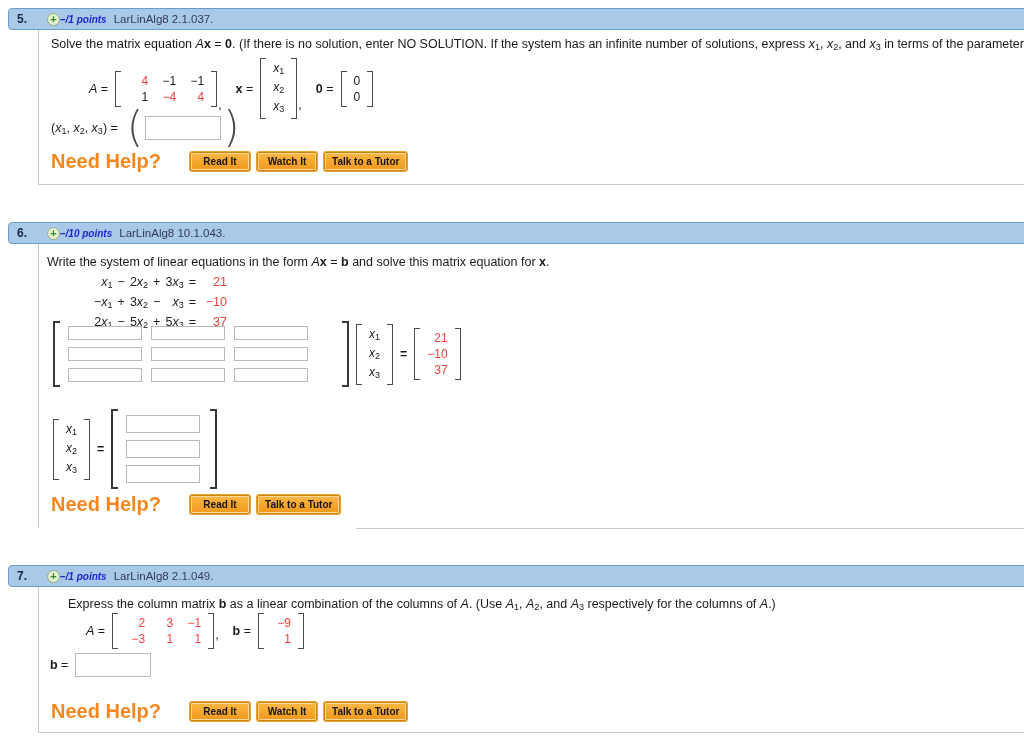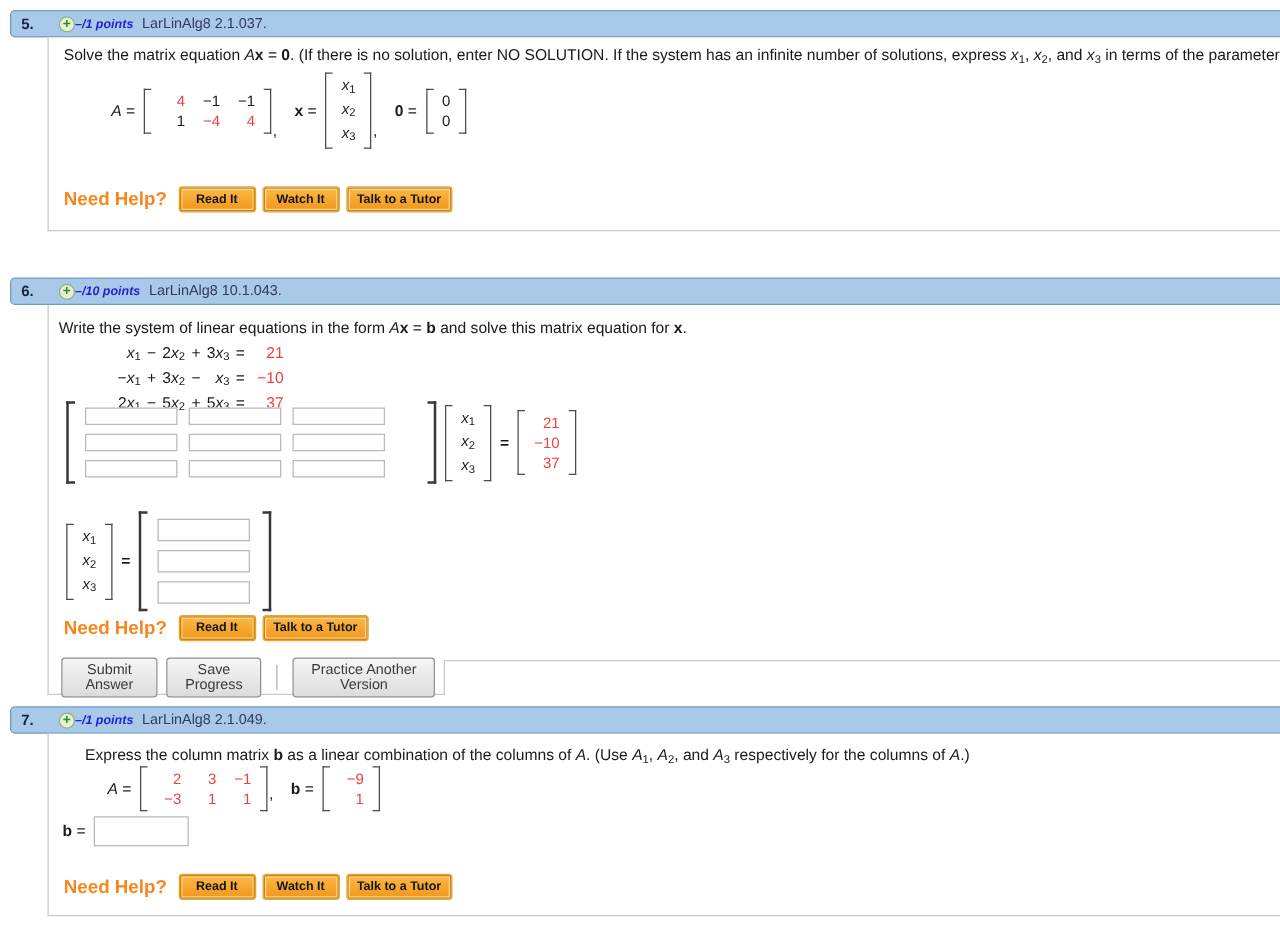--- a/index.html
+++ b/index.html
@@ -60,21 +60,21 @@
   .ec { text-align: right; white-space: nowrap; }
   .ec.op { text-align: center; }
   .ec.rhs { min-width: 26px; }
   
   input[type=text] { background: #fff; border: 1px solid #b9b9b9; border-radius: 0; font-family: inherit; font-size: 12px; }
   .min { width: 74px; height: 14px; }
   .cin { width: 74px; height: 18px; }
   .sin { width: 76px; height: 24px; border: 1px solid #8a8a8a; }
   .par { font-size: 42px; line-height: 36px; color: #4a4a4a; font-family: "DejaVu Sans", sans-serif; margin: 0 2px; font-weight: 200; }
   
-  .nh { color: #f6871f; font-weight: bold; font-size: 15px; margin-right: 10px; }
+  .nh { color: #f6871f; font-weight: bold; font-size: 20px; margin-right: 29px; }
   .obtn {
     display: inline-block; background: linear-gradient(#fcb845, #f0981c);
     border: 1px solid #c8860a; box-shadow: inset 0 0 0 1px #fdd79b, 0 0 0 1px #eda132;
     border-radius: 2px; color: #141414; font-weight: bold; font-size: 10px;
     min-width: 60px; text-align: center; padding: 3px 7px; margin-right: 7px; cursor: pointer;
   }
   .gbtn {
     background: linear-gradient(#f6f6f6, #dcdcdc); border: 1px solid #909090; border-radius: 3px;
     color: #3a3a3a; font-size: 11.5px; padding: 3px 9px; margin-right: 7px; cursor: pointer;
     font-family: "Liberation Sans", sans-serif;
@@ -122,20 +122,26 @@
       <span class="comma">,</span>
       <span class="mlab"><b>0</b> =</span>
       <span class="mx vx">
           <span class="bk l"></span>
           <span class="mgrid" style="grid-template-columns:repeat(1,auto)">
             <span class="mc">0</span>
             <span class="mc">0</span>
           </span>
           <span class="bk r"></span>
         </span>
+    </div>
+    <div class="row" style="left:12px; top:80px">
+      <span class="mlab">(<i>x</i><sub>1</sub>, <i>x</i><sub>2</sub>, <i>x</i><sub>3</sub>) =</span>
+      <span class="par">(</span>
+      <input type="text" class="sin" style="">
+      <span class="par">)</span>
     </div>
     <div class="row" style="left:12px; top:120px">
       <span class="nh">Need Help?</span>
       <span><span class="obtn">Read It</span><span class="obtn">Watch It</span><span class="obtn">Talk to a Tutor</span></span>
     </div>
   </div>
 
   <div class="qhead" style="top:222px">
     <span class="qnum">6.</span>
     <span class="plus">+</span>
@@ -223,26 +229,20 @@
           </span>
           <span class="bk r"></span>
         </span>
     </div>
     <div class="row" style="left:12px; top:249px">
       <span class="nh">Need Help?</span>
       <span><span class="obtn">Read It</span><span class="obtn">Talk to a Tutor</span></span>
     </div>
   </div>
   <div id="b6line"></div>
-  <div id="b6tab">
-    <button class="gbtn">Submit Answer</button>
-    <button class="gbtn">Save Progress</button>
-    <span class="vd"></span>
-    <button class="gbtn">Practice Another Version</button>
-  </div>
 
   <div class="qhead" style="top:565px">
     <span class="qnum">7.</span>
     <span class="plus">+</span>
     <span class="qpts">–/1 points</span>
     <span class="qcode">LarLinAlg8 2.1.049.</span>
   </div>
   <div class="qbody" id="b7">
     <div class="instr" style="left:29px; top:10px">Express the column matrix <b>b</b> as a linear combination of the columns of <i>A</i>.  (Use <i>A</i><sub>1</sub>, <i>A</i><sub>2</sub>, and <i>A</i><sub>3</sub> respectively for the columns of <i>A</i>.)</div>
     <div class="row" style="left:47px; top:26px">

